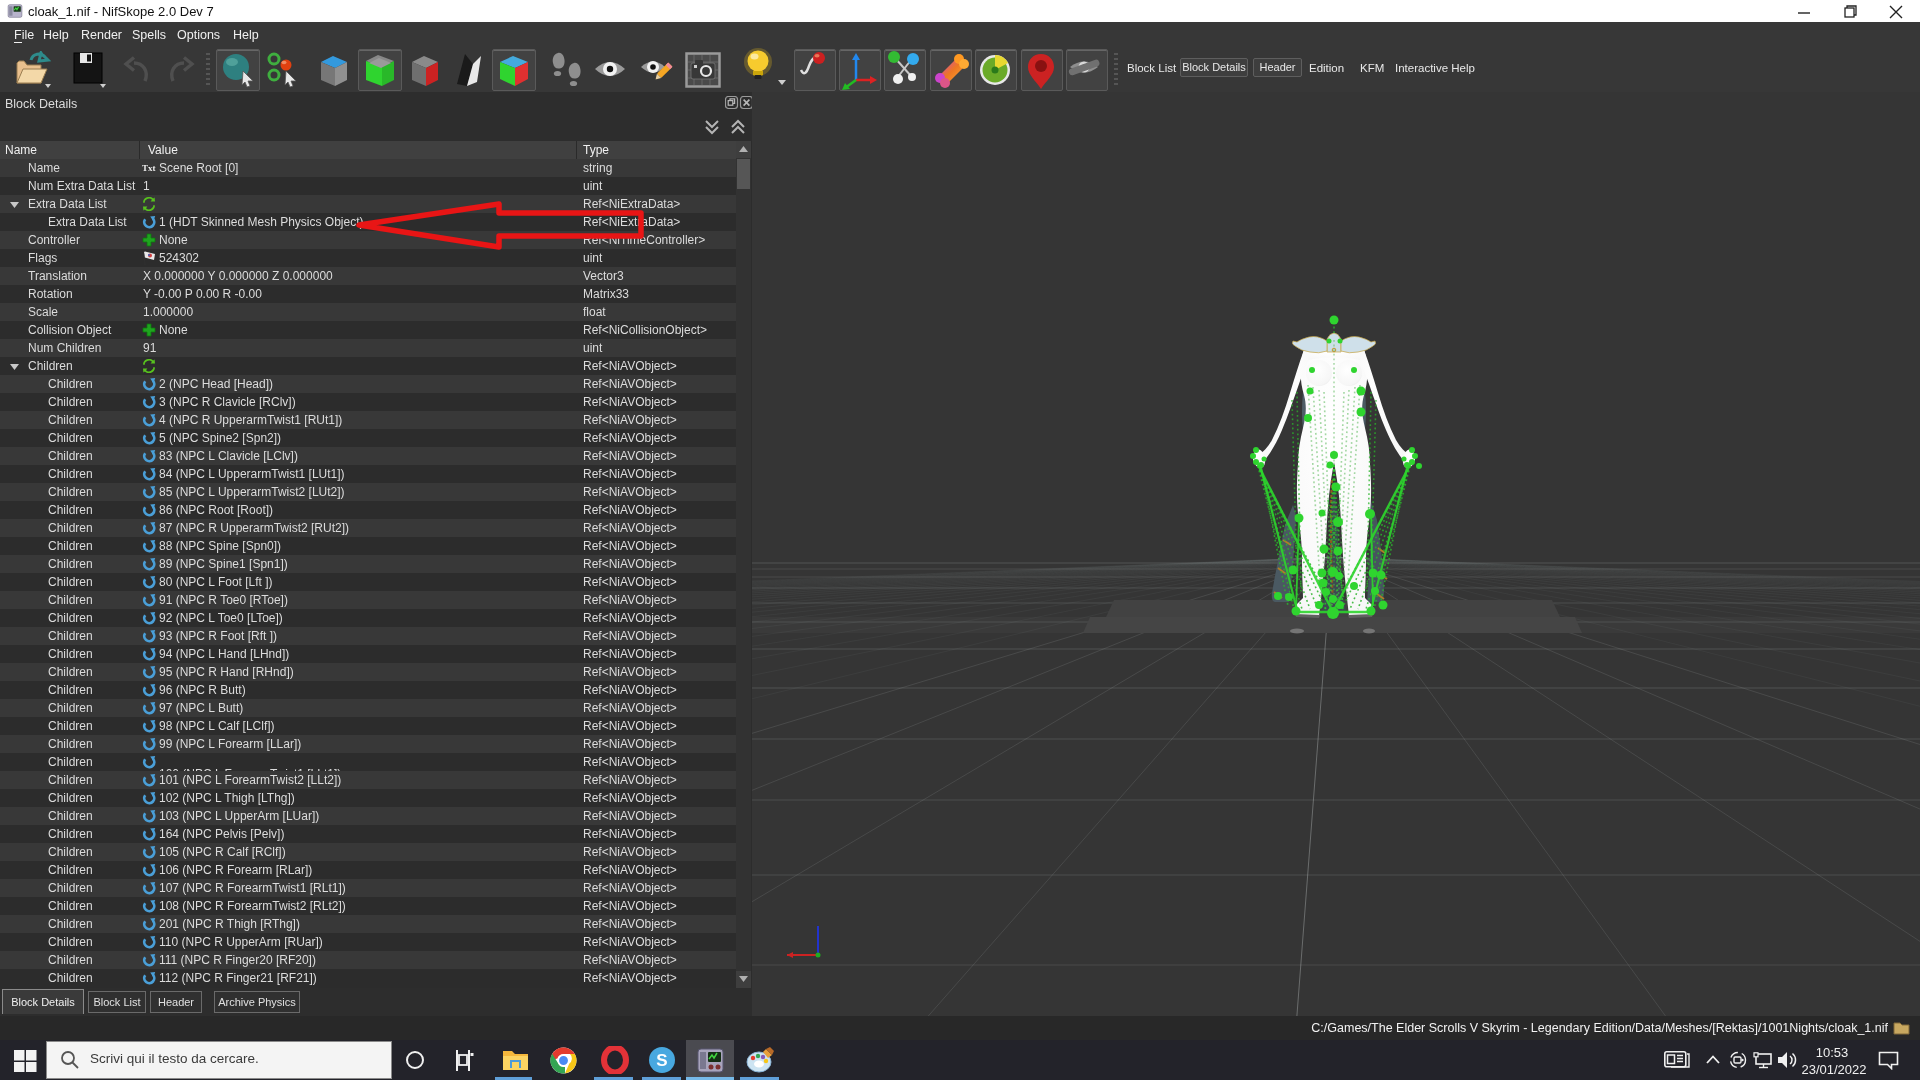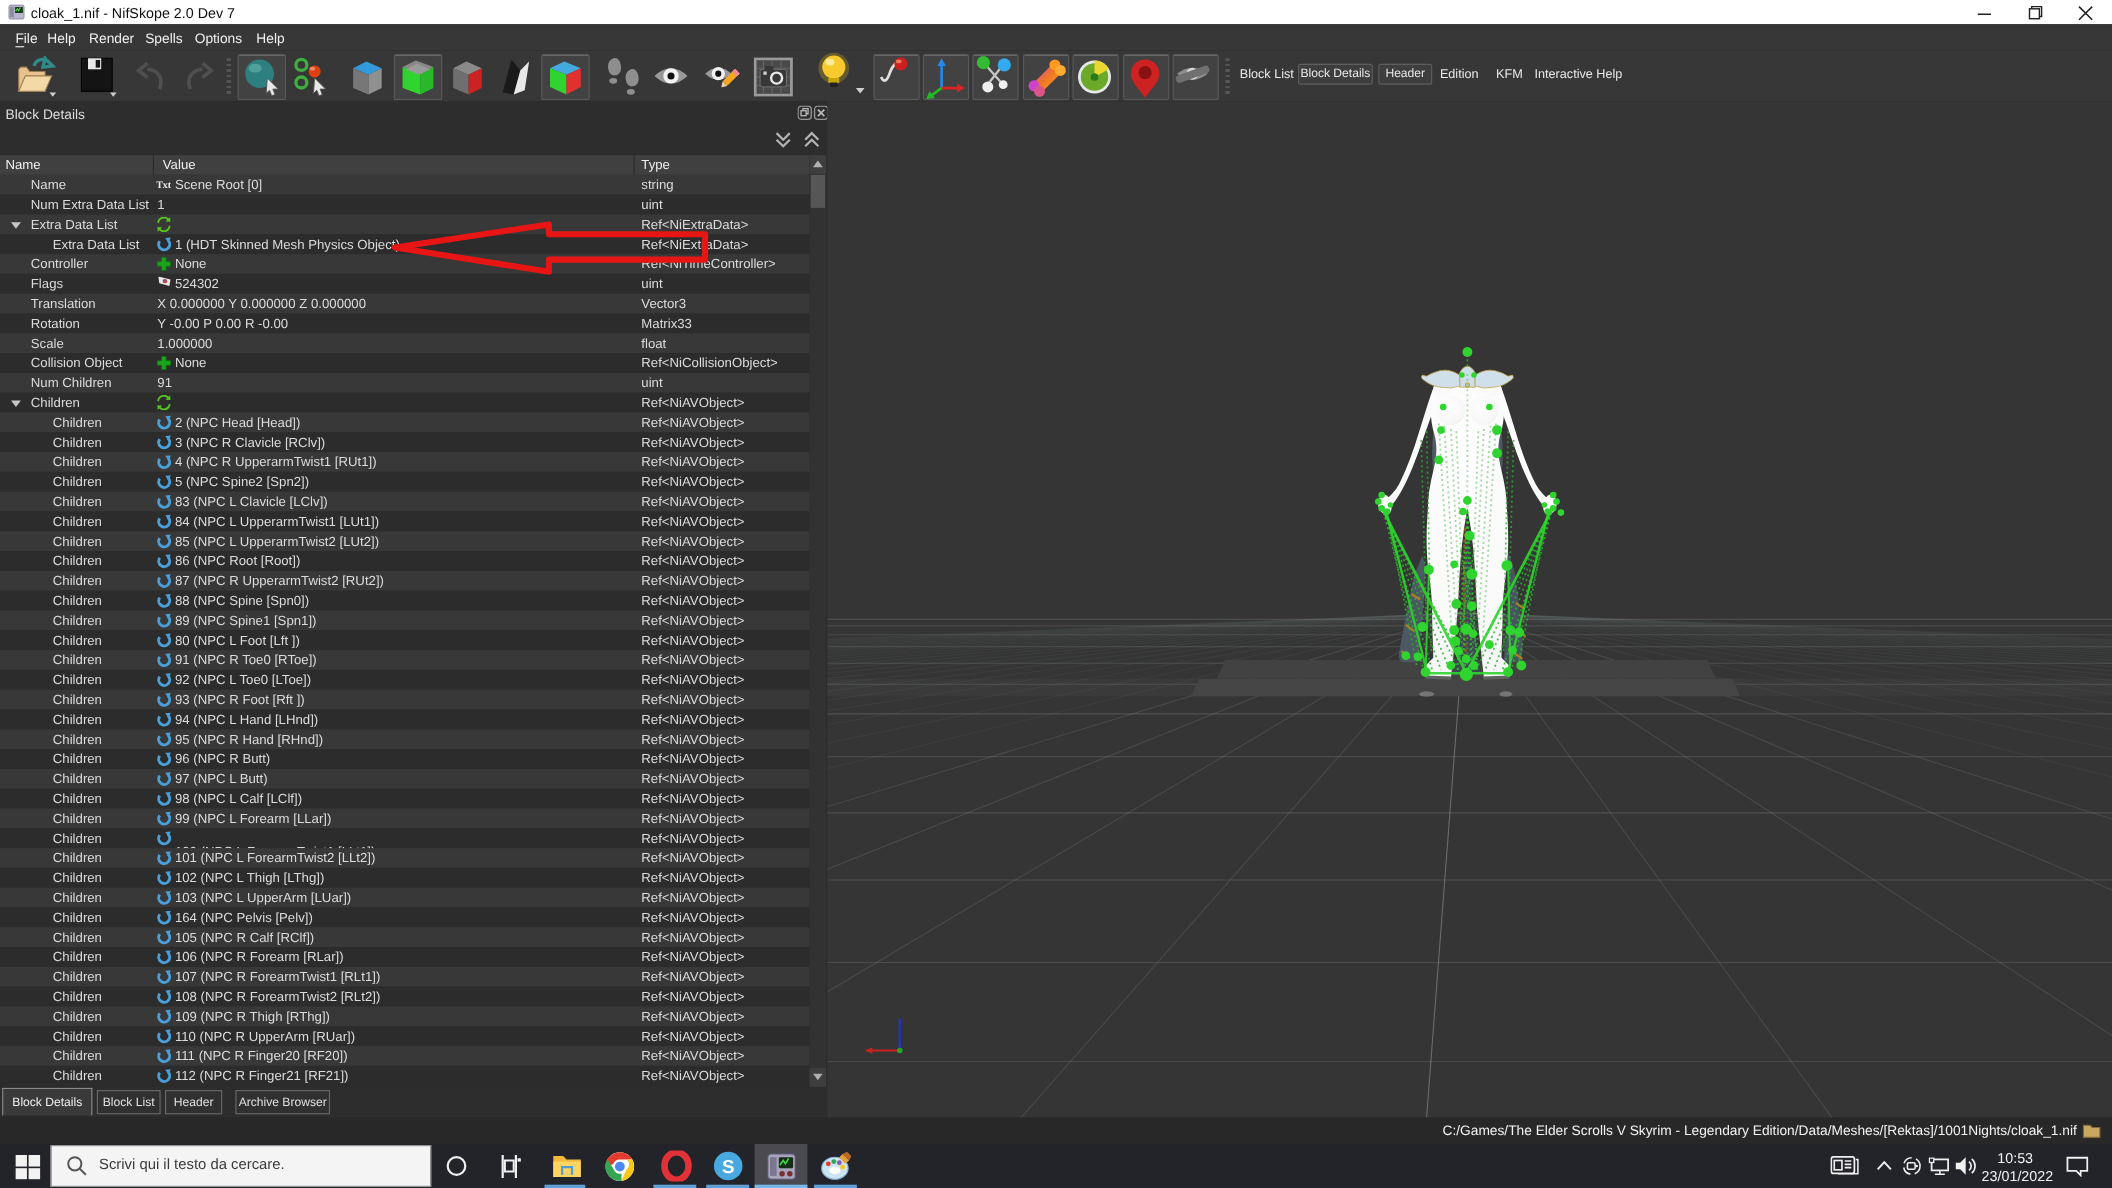--- a/index.html
+++ b/index.html
@@ -616,21 +616,21 @@
     <span style="position:absolute;left:159px;top:899px">108 (NPC R ForearmTwist2 [RLt2])</span>
     <span style="position:absolute;left:583px;top:899px">Ref&lt;NiAVObject&gt;</span>
 <div style="position:absolute;left:0;top:915px;width:736px;height:18px;background:#383838"></div>
     <span style="position:absolute;left:48px;top:917px">Children</span>
     <div style="position:absolute;left:142px;top:915px;width:16px;height:18px">
       <svg width="14" height="14" viewBox="0 0 14 14" style="position:absolute;left:0;top:2">
         <path d="M3.2,4.2 A5,5 0 1 0 10.8,3.6" fill="none" stroke="#4a9fd8" stroke-width="2.7"></path>
         <path d="M13.2,1 L8.2,1.4 L11.4,6.2 Z" fill="#4a9fd8"></path>
       </svg>
     </div>
-    <span style="position:absolute;left:159px;top:917px">109 (NPC R Thigh [RThg])</span>
+    <span style="position:absolute;left:159px;top:917px">201 (NPC R Thigh [RThg])</span>
     <span style="position:absolute;left:583px;top:917px">Ref&lt;NiAVObject&gt;</span>
 <div style="position:absolute;left:0;top:933px;width:736px;height:18px;background:#2c2c2c"></div>
     <span style="position:absolute;left:48px;top:935px">Children</span>
     <div style="position:absolute;left:142px;top:933px;width:16px;height:18px">
       <svg width="14" height="14" viewBox="0 0 14 14" style="position:absolute;left:0;top:2">
         <path d="M3.2,4.2 A5,5 0 1 0 10.8,3.6" fill="none" stroke="#4a9fd8" stroke-width="2.7"></path>
         <path d="M13.2,1 L8.2,1.4 L11.4,6.2 Z" fill="#4a9fd8"></path>
       </svg>
     </div>
     <span style="position:absolute;left:159px;top:935px">110 (NPC R UpperArm [RUar])</span>
@@ -668,21 +668,21 @@
   </svg>
 <div class="abs" style="left:737px;top:159px;width:13px;height:30px;background:#565656"></div>
 
 <svg class="abs" style="left:0;top:0" width="760" height="300" viewBox="0 0 760 300">
 <polygon points="359,225 499,204 499,213 641,213 641,236 499,236 499,247" fill="none" stroke="#e81515" stroke-width="5.5" stroke-linejoin="round"></polygon>
 </svg>
 
 <div class="abs" style="left:2px;top:989px;width:82px;height:25px;background:#3a3a3a;border:1px solid #8a8a8a;border-bottom:none;box-sizing:border-box;text-align:center;font-size:11px;color:#f0f0f0;line-height:24px;white-space:nowrap">Block Details</div>
 <div class="abs" style="left:88px;top:991px;width:58px;height:22px;background:#303030;border:1px solid #6a6a6a;box-sizing:border-box;text-align:center;font-size:11px;color:#e0e0e0;line-height:21px;white-space:nowrap">Block List</div>
 <div class="abs" style="left:150px;top:991px;width:52px;height:22px;background:#303030;border:1px solid #6a6a6a;box-sizing:border-box;text-align:center;font-size:11px;color:#e0e0e0;line-height:21px;white-space:nowrap">Header</div>
-<div class="abs" style="left:214px;top:991px;width:86px;height:22px;background:#303030;border:1px solid #6a6a6a;box-sizing:border-box;text-align:center;font-size:11px;color:#e0e0e0;line-height:21px;white-space:nowrap">Archive Browser</div>
+<div class="abs" style="left:214px;top:991px;width:86px;height:22px;background:#303030;border:1px solid #6a6a6a;box-sizing:border-box;text-align:center;font-size:11px;color:#e0e0e0;line-height:21px;white-space:nowrap">Archive Physics</div>
 
 <div class="abs" style="left:752px;top:92px;width:1168px;height:924px;background:#353535;overflow:hidden">
 <svg style="position:absolute;left:-752px;top:-92px" width="1920" height="1080" viewBox="0 0 1920 1080">
 <defs>
 <radialGradient id="bodyg" cx="0.45" cy="0.3" r="1.1">
           <stop offset="0" stop-color="#ffffff"></stop>
           <stop offset="0.8" stop-color="#f6f6f6"></stop>
           <stop offset="1" stop-color="#e8e8e8"></stop>
         </radialGradient>
 <radialGradient id="breastg" cx="0.42" cy="0.38" r="0.78">

